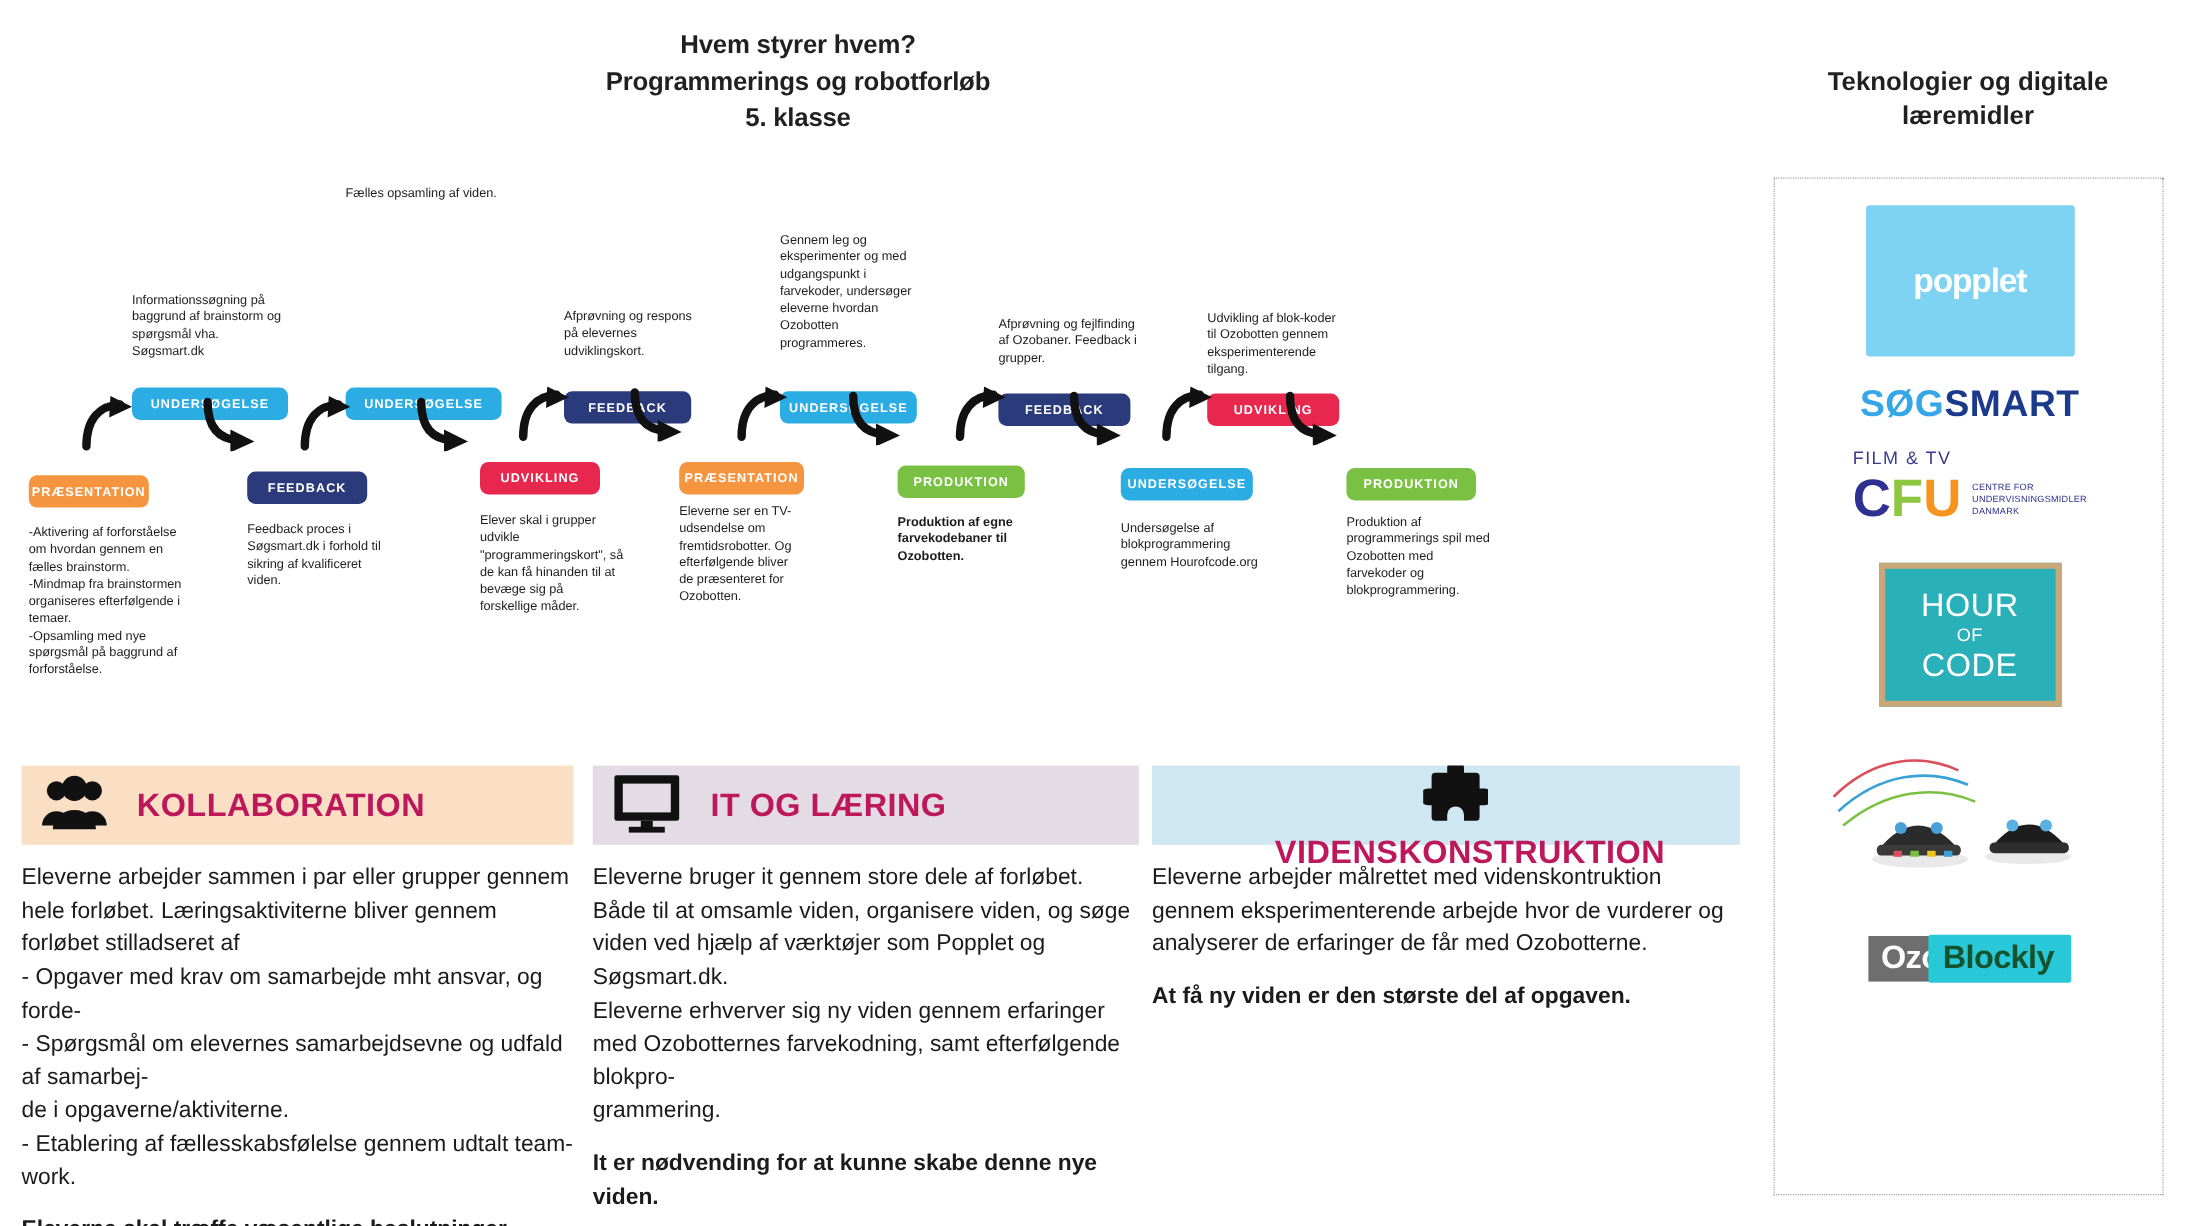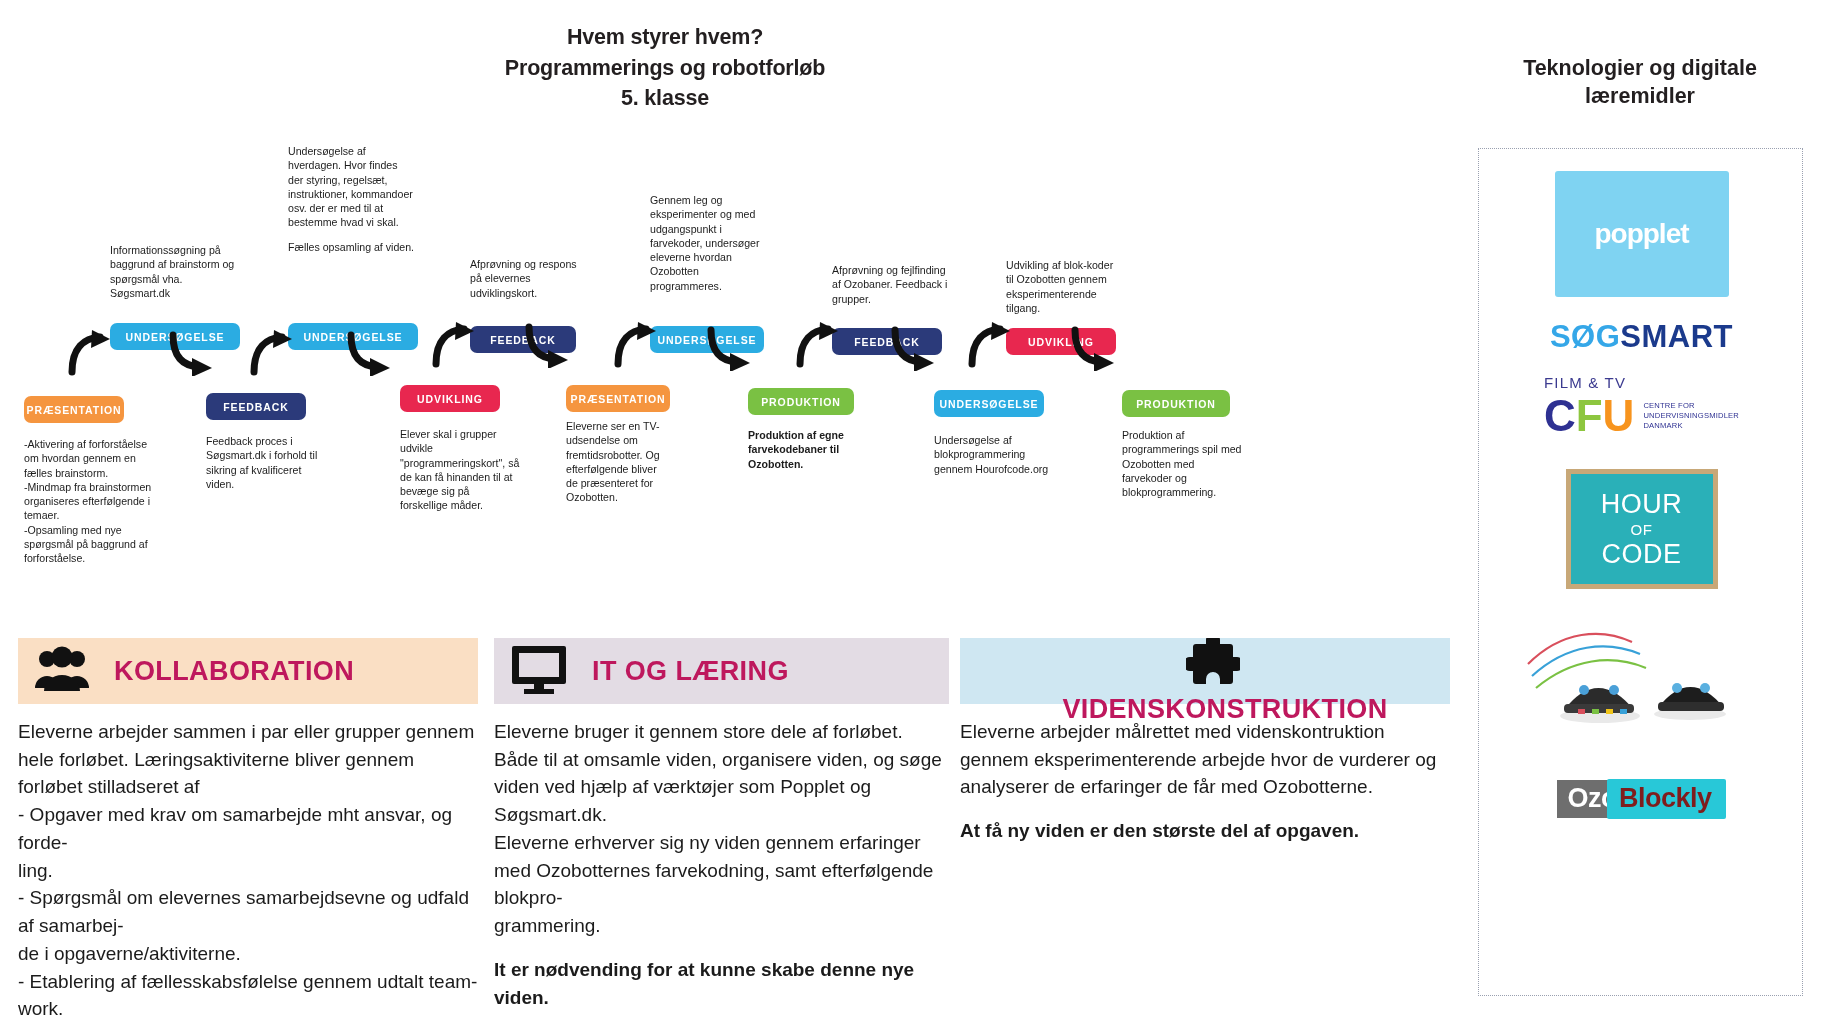--- a/index.html
+++ b/index.html
@@ -76,21 +76,21 @@
   #logo-hoc .l3 { font-size:27px; font-weight:500; letter-spacing:0.5px; line-height:1.05; }
 
   
   #logo-ozoblockly { display:inline-flex; align-items:center; height:40px; }
   #ozo-left {
     background:#6e6e6e; color:#fff; font-size:27px; font-weight:bold;
     padding:2px 12px 4px 10px; letter-spacing:-0.5px; height:38px;
     display:flex; align-items:center;
   }
   #ozo-right {
-    background:#28c8d8; color:#7f1d1d; font-size:27px; font-weight:bold;
+    background:#28c8d8; color:#14532d; font-size:27px; font-weight:bold;
     padding:2px 14px 4px 12px; letter-spacing:-0.5px; height:40px;
     display:flex; align-items:center; margin-left:-22px;
     border-radius:2px;
   }
 
   
   .chip {
     position:absolute;
     border-radius:7px;
     color:#ffffff;
@@ -158,21 +158,20 @@
     <div class="chip" style="left: 206px; top: 393px; width: 100px; background: rgb(43, 58, 122);">
       <span>FEEDBACK</span>
     </div>
     <div class="note" style="left: 206px; width: 120px; top: 434px;">
       <div>Feedback proces i Søgsmart.dk i forhold til sikring af kvalificeret viden.</div>
     </div>
     <div class="chip" style="left: 288px; top: 323px; width: 130px; background: rgb(43, 172, 226);">
       <span>UNDERSØGELSE</span>
     </div>
     <div class="note" style="left: 288px; width: 126px; top: 144px;">
-      <div>Undersøgelse af hverdagen. Hvor findes der styring, regelsæt, instruktioner, kommandoer osv. der er med til at bestemme hvad vi skal.</div>
       <div style="height: 10px;"></div>
       <div>Fælles opsamling af viden.</div>
     </div>
     <div class="chip" style="left: 400px; top: 385px; width: 100px; background: rgb(232, 39, 79);">
       <span>UDVIKLING</span>
     </div>
     <div class="note" style="left: 400px; width: 120px; top: 427px;">
       <div>Elever skal i grupper udvikle "programmeringskort", så de kan få hinanden til at bevæge sig på forskellige måder.</div>
     </div>
     <div class="chip" style="left: 470px; top: 326px; width: 106px; background: rgb(43, 58, 122);">
@@ -357,21 +356,20 @@
             <path d="M1 42 a12 12 0 0 1 24 0 z" fill="#111"></path>
             <path d="M31 42 a12 12 0 0 1 24 0 z" fill="#111"></path>
             <circle cx="28" cy="11" r="10.5" fill="#111"></circle>
             <path d="M10 45 a18 16 0 0 1 36 0 z" fill="#111"></path>
           </svg></span>
         <span class="ttl">KOLLABORATION</span>
       </div>
       <div class="card-body">
         <div>Eleverne arbejder sammen i par eller grupper gennem hele forløbet.  Læringsaktiviterne bliver gennem forløbet stilladseret af</div>
         <div>- Opgaver med krav om samarbejde mht ansvar, og forde-</div>
-        <div>ling.</div>
         <div>- Spørgsmål om elevernes samarbejdsevne og udfald af samarbej-</div>
         <div>   de i opgaverne/aktiviterne.</div>
         <div>- Etablering af fællesskabsfølelse gennem udtalt team-</div>
         <div>work.</div>
         <span class="bold">Eleverne skal træffe væsentlige beslutninger sammen</span>
       </div>
     </div>
     <div class="card" style="left: 494px; top: 638px; width: 455px;">
       <div class="card-head" style="background: rgb(227, 220, 228);">
         <span><svg width="58" height="50" viewBox="0 0 58 50">

